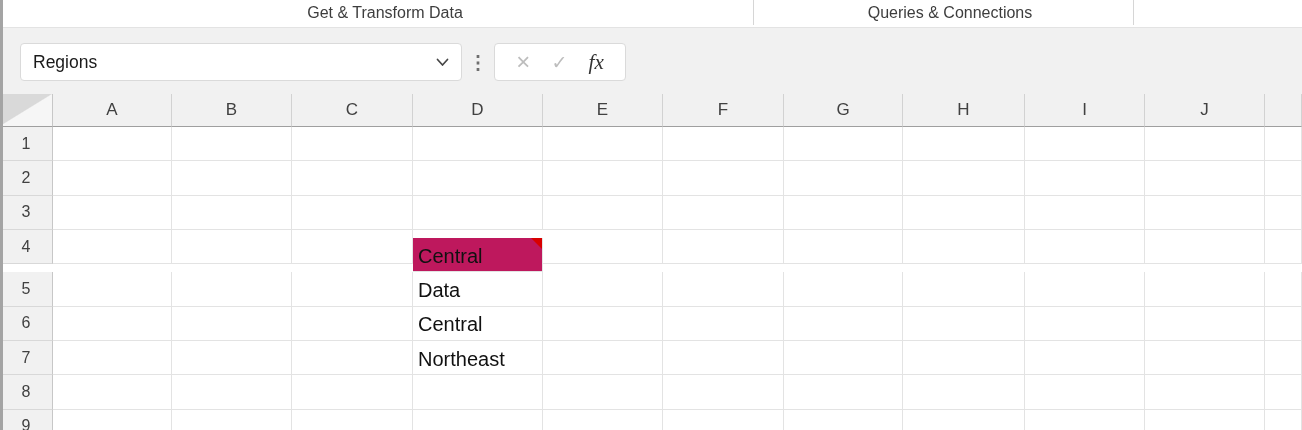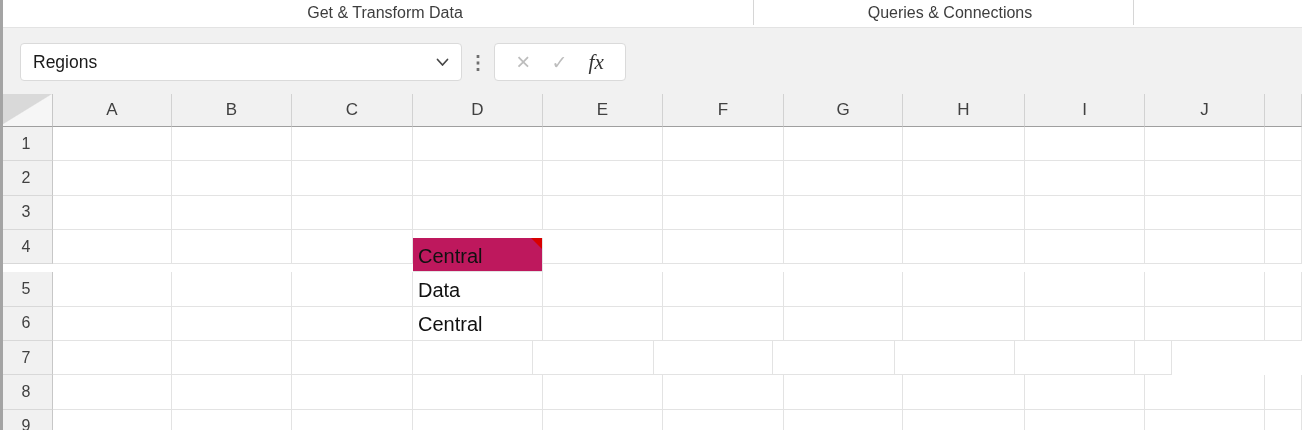--- a/index.html
+++ b/index.html
@@ -173,20 +173,21 @@
       <div class="cell" style="width: 122px; height: 34.33px;"></div>
       <div class="cell" style="width: 120px; height: 34.33px;"></div>
       <div class="cell" style="width: 120px; height: 34.33px;"></div>
       <div class="cell" style="width: 37px; height: 34.33px;"></div>
     </div>
     <div class="grid-row">
       <div class="rhdr" style="width: 53px; height: 34.33px;">7</div>
       <div class="cell" style="width: 119px; height: 34.33px;"></div>
       <div class="cell" style="width: 120px; height: 34.33px;"></div>
       <div class="cell" style="width: 121px; height: 34.33px;"></div>
+      <div class="cell" style="width: 130px; height: 34.33px;">Northeast</div>
       <div class="cell" style="width: 120px; height: 34.33px;"></div>
       <div class="cell" style="width: 121px; height: 34.33px;"></div>
       <div class="cell" style="width: 119px; height: 34.33px;"></div>
       <div class="cell" style="width: 122px; height: 34.33px;"></div>
       <div class="cell" style="width: 120px; height: 34.33px;"></div>
       <div class="cell" style="width: 120px; height: 34.33px;"></div>
       <div class="cell" style="width: 37px; height: 34.33px;"></div>
     </div>
     <div class="grid-row">
       <div class="rhdr" style="width: 53px; height: 34.33px;">8</div>

